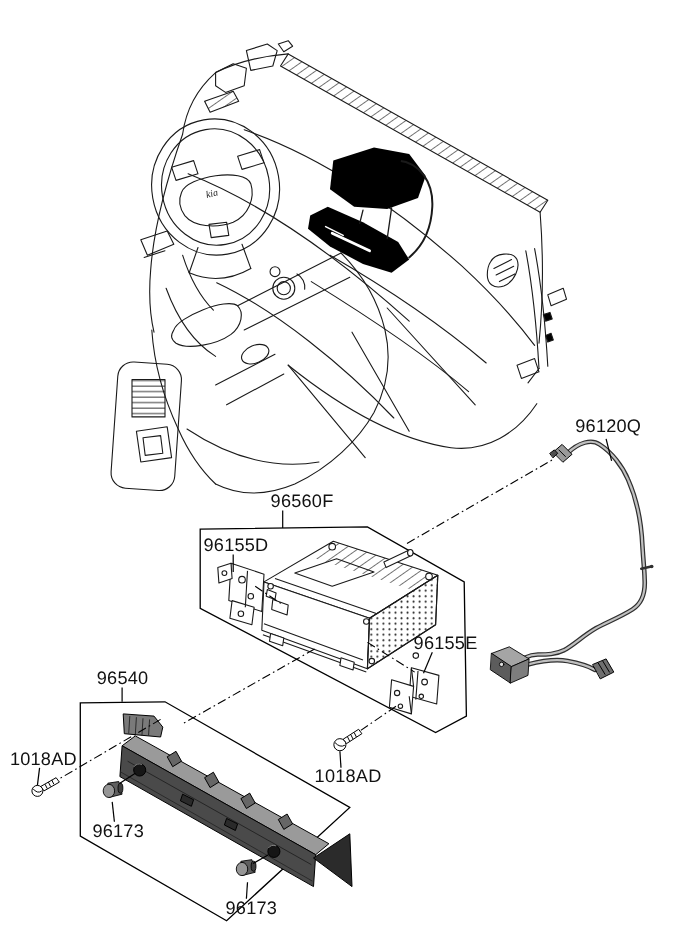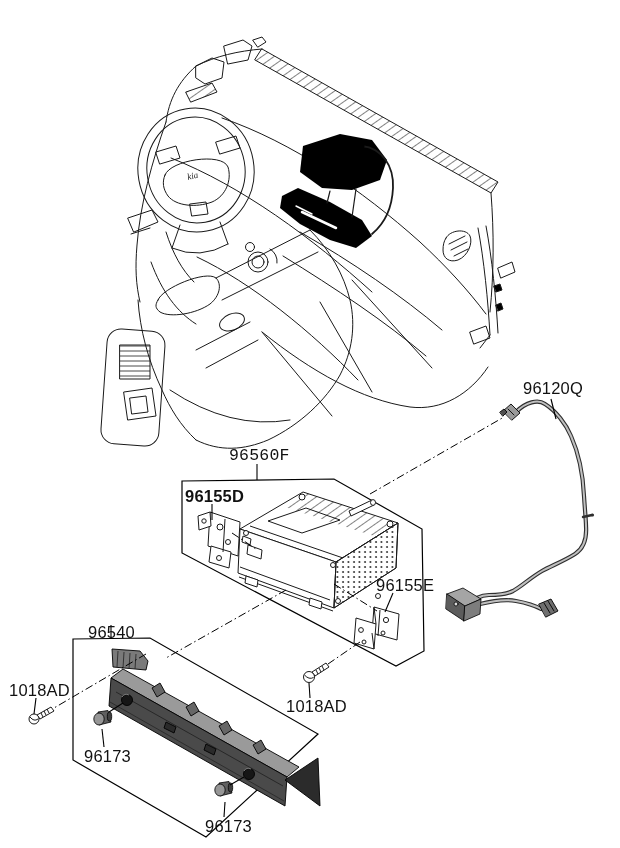--- a/index.html
+++ b/index.html
@@ -260,21 +260,21 @@
     <path d="M 370,494 L 504,417"></path>
     <path d="M 232,533 L 256,549"></path>
     <path d="M 334,584 L 377,611"></path>
     <path d="M 360,642 L 328,664"></path>
     <path d="M 286,590 L 166,658"></path>
     <path d="M 146,654 L 54,708"></path>
   </g>
 </svg>
 
   <div class="part-label" style="left:523px;top:380px;text-align:center;">96120Q</div>
-  <div class="part-label" style="left:229px;top:448px;font-family:Liberation Mono, monospace;">96560F</div>
-  <div class="part-label" style="left:185px;top:488px;font-weight:bold;">96155D</div>
+  <div class="part-label" style="left:246px;top:448px;">96560F</div>
+  <div class="part-label" style="left:185px;top:488px;">96155D</div>
   <div class="part-label" style="left:376px;top:577px;">96155E</div>
-  <div class="part-label" style="left:88px;top:609px;margin-top:15px;">96540</div>
+  <div class="part-label" style="left:88px;top:609px;">96540</div>
   <div class="part-label" style="left:9px;top:682px;">1018AD</div>
   <div class="part-label" style="left:84px;top:748px;">96173</div>
   <div class="part-label" style="left:286px;top:698px;">1018AD</div>
   <div class="part-label" style="left:205px;top:818px;">96173</div>
 </div>
 
 </body></html>

